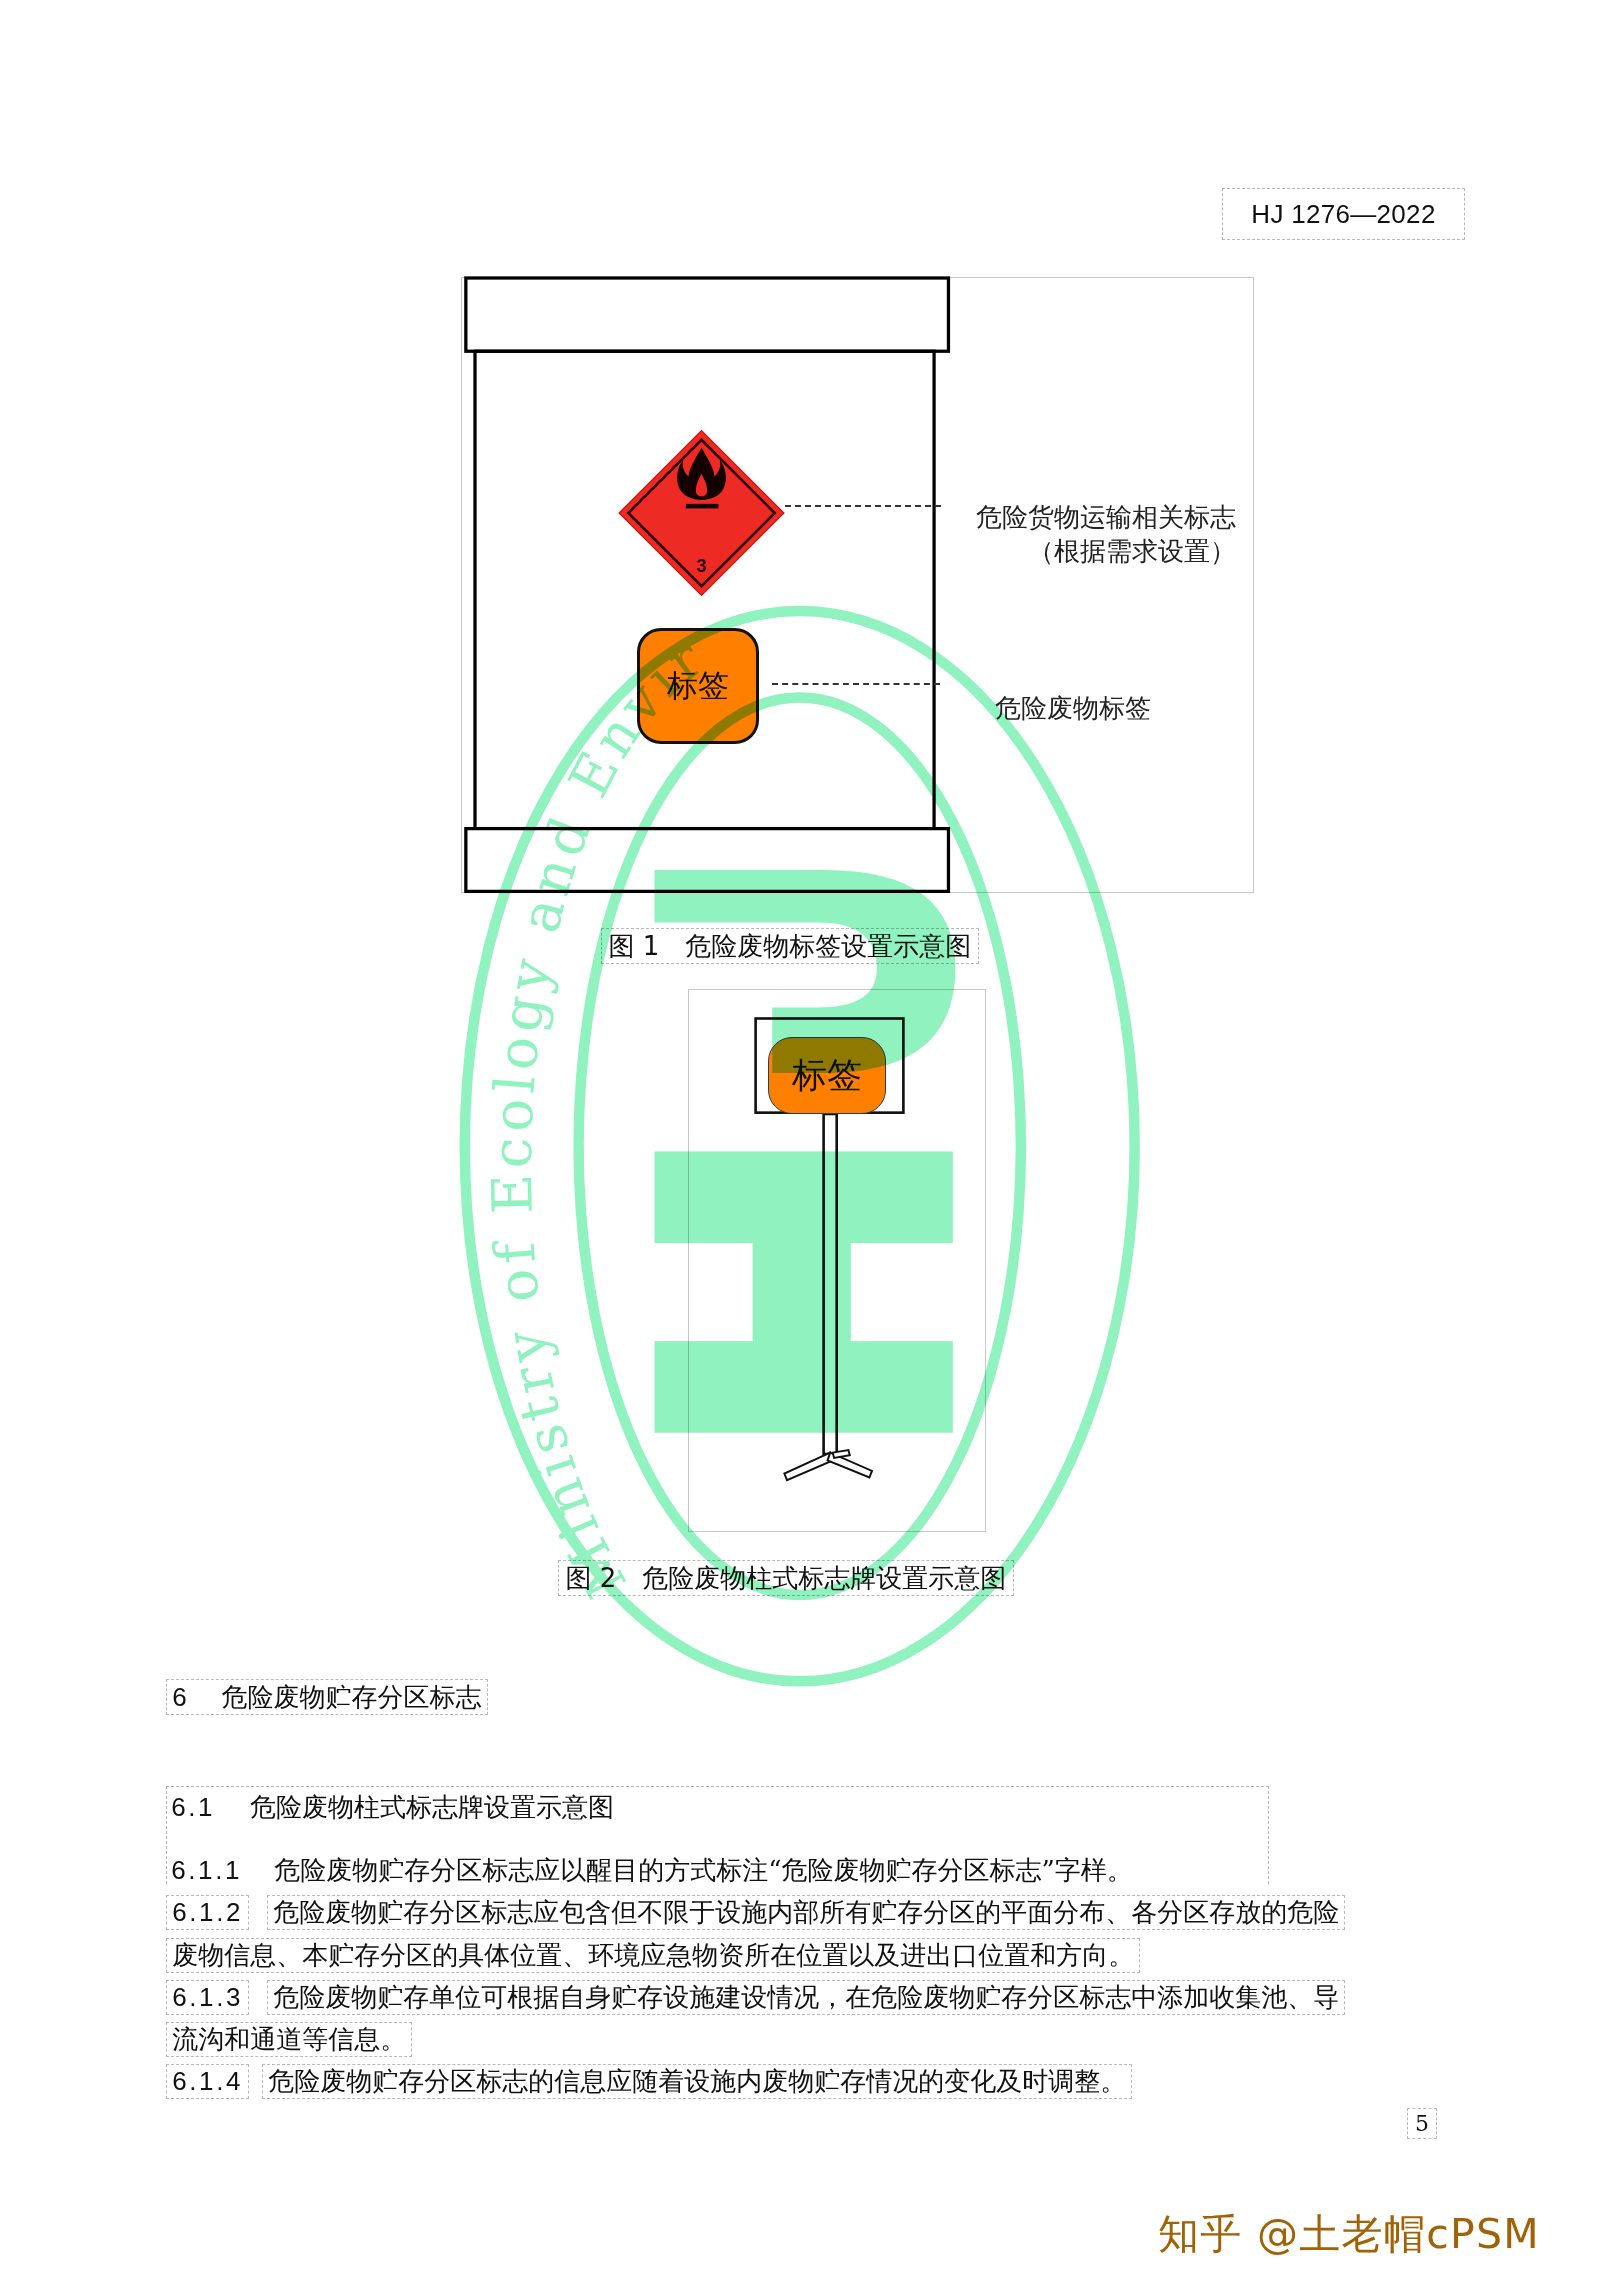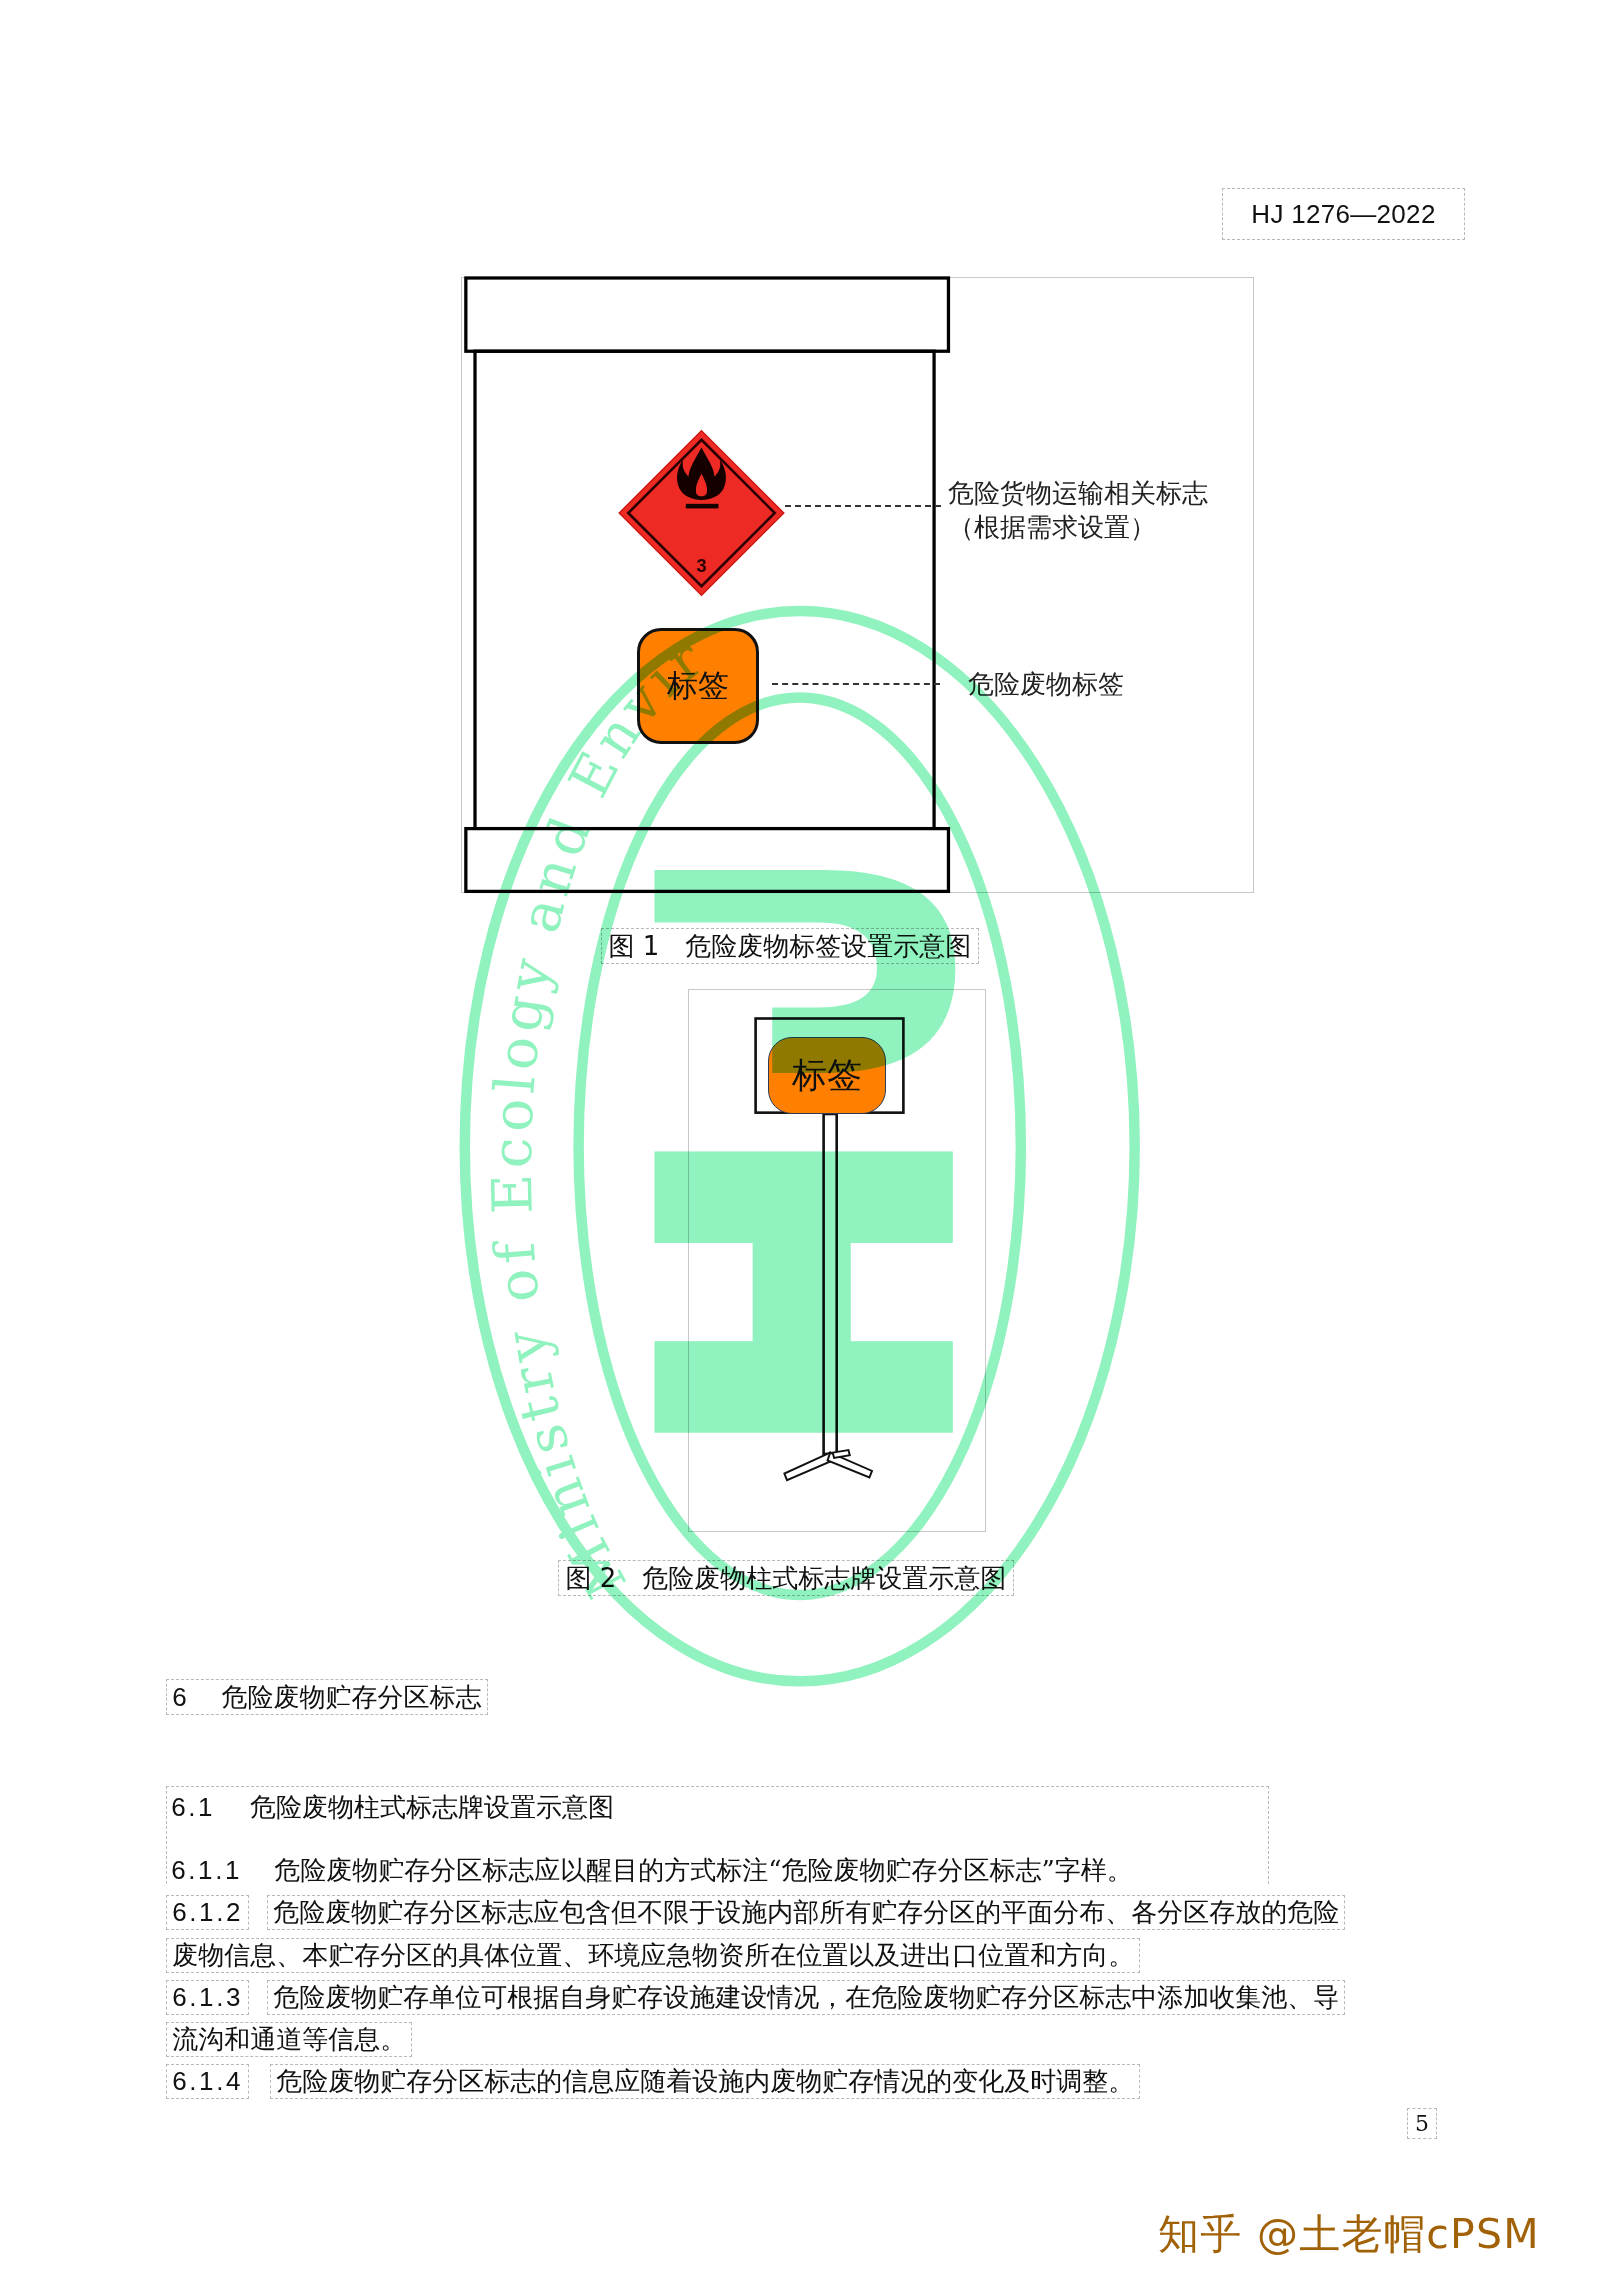--- a/index.html
+++ b/index.html
@@ -9,21 +9,21 @@
   .dashbox { border:1.3px dashed #b9b9b9; box-sizing:border-box; }
   .std-no { left:1222px; top:188px; width:243px; height:52px; font-family:"Liberation Sans",sans-serif;
             font-size:26px; line-height:50px; text-align:center; letter-spacing:0.3px; }
   .fig-frame { border:1.3px solid #c8c8c8; box-sizing:border-box; }
   .caption { font-size:26px; line-height:34px; white-space:nowrap; padding:0 6.5px; }
   .body-line { font-family:"DejaVu Serif","Liberation Serif",serif; font-size:26px; line-height:33px; white-space:nowrap; padding:0 5.2px; }
   .heading { font-size:26px; line-height:34px; white-space:nowrap; padding:0 5.2px; }
   .num { font-family:"Liberation Sans",sans-serif; letter-spacing:2.6px; }
   .page-no { left:1407px; top:2108px; width:30px; height:31px; font-family:"DejaVu Serif",serif; font-size:22px; line-height:30px; text-align:center; }
   .zhihu { left:1158px; top:2207px; font-size:41px; color:#a16207; white-space:nowrap; letter-spacing:1.3px; }
-  .callout { font-size:26px; line-height:34px; color:#222; white-space:nowrap; text-align:left; }
+  .callout { font-size:26px; line-height:34px; color:#222; white-space:nowrap; text-align:right;margin-top:24px; }
   .label-text { font-size:31px; color:#111; display:flex; align-items:center; justify-content:center;border-radius:24px; }
   .watermark { pointer-events:none; }
 </style>
 </head>
 <body>
 
 <div class="abs dashbox std-no">HJ 1276—2022</div>
 
 <div class="abs fig-frame" style="left:461px; top:277px; width:793px; height:616px;"></div>
 
@@ -123,18 +123,18 @@
 
 <div class="abs dashbox body-line num" style="left:166px; top:1895px;">6.1.2</div>
 <div class="abs dashbox body-line" style="left:267px; top:1895px;">危险废物贮存分区标志应包含但不限于设施内部所有贮存分区的平面分布、各分区存放的危险</div>
 <div class="abs dashbox body-line" style="left:166px; top:1938px;">废物信息、本贮存分区的具体位置、环境应急物资所在位置以及进出口位置和方向。</div>
 
 <div class="abs dashbox body-line num" style="left:166px; top:1980px;">6.1.3</div>
 <div class="abs dashbox body-line" style="left:267px; top:1980px;">危险废物贮存单位可根据自身贮存设施建设情况，在危险废物贮存分区标志中添加收集池、导</div>
 <div class="abs dashbox body-line" style="left:166px; top:2022px;">流沟和通道等信息。</div>
 
 <div class="abs dashbox body-line num" style="left:166px; top:2064px;">6.1.4</div>
-<div class="abs dashbox body-line" style="left:270px; top:2064px;">危险废物贮存分区标志的信息应随着设施内废物贮存情况的变化及时调整。</div>
+<div class="abs dashbox body-line" style="left:262px; top:2064px;">危险废物贮存分区标志的信息应随着设施内废物贮存情况的变化及时调整。</div>
 
 <div class="abs dashbox page-no">5</div>
 
 <div class="abs zhihu">知乎 @土老帽cPSM</div>
 
 
 </body></html>

